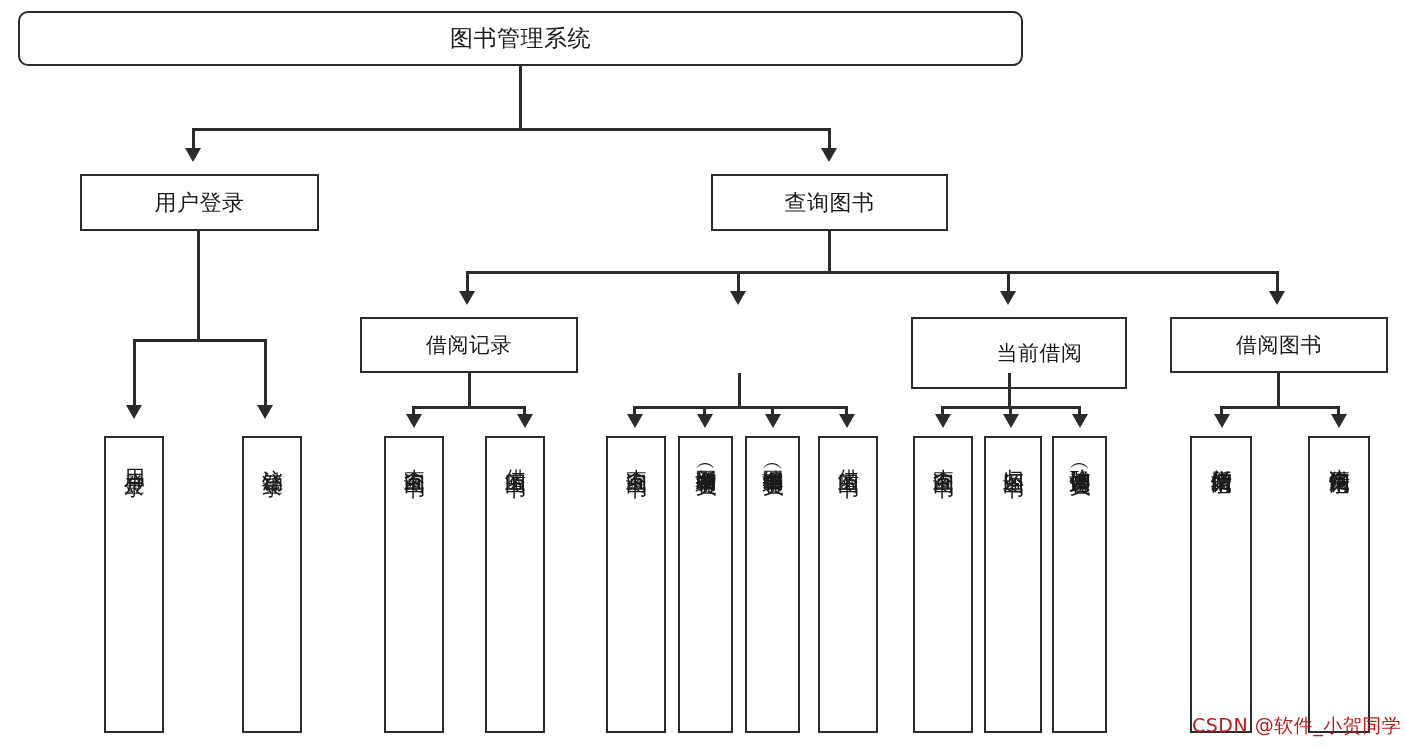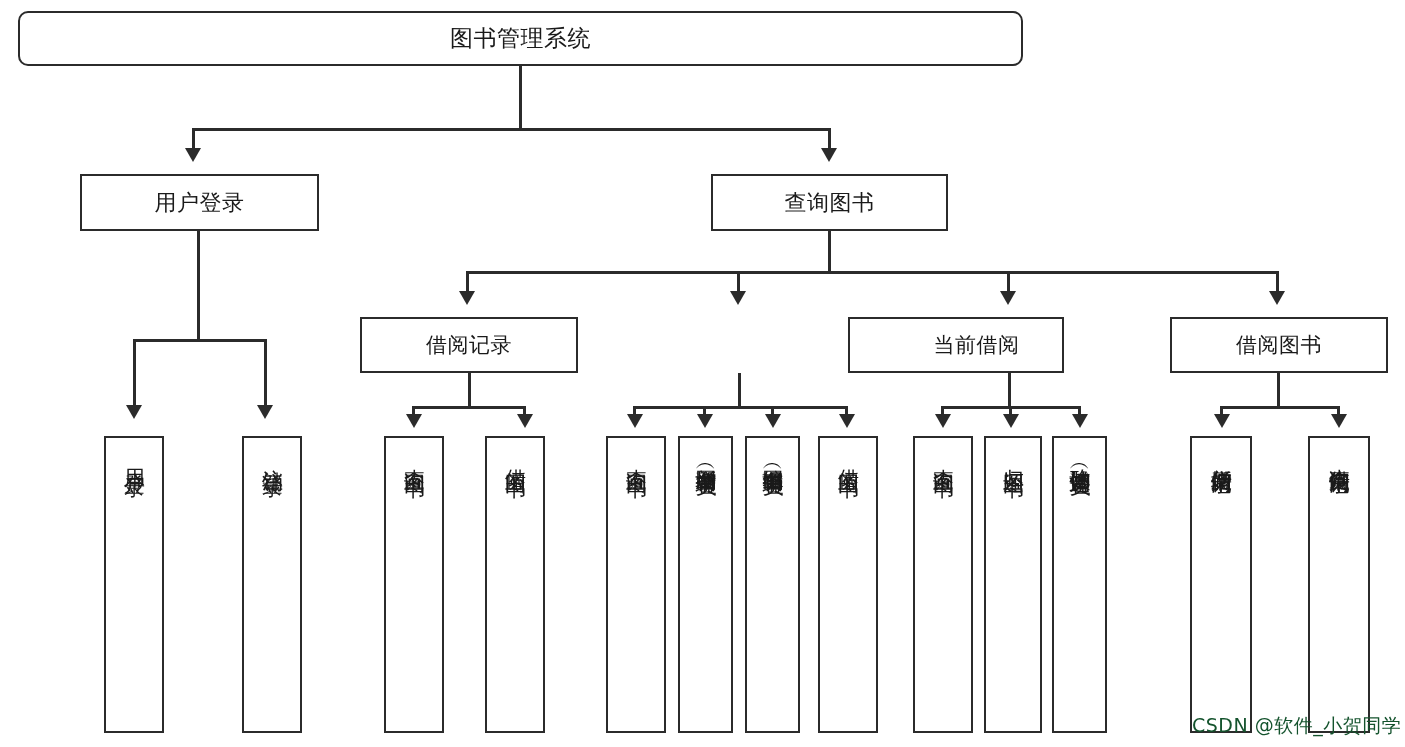--- a/index.html
+++ b/index.html
@@ -77,21 +77,21 @@
     width: 0;
     height: 0;
     border-left: 8px solid transparent;
     border-right: 8px solid transparent;
     border-top: 14px solid #2b2b2b;
   }
 
   
   #watermark {
     position: absolute;
-    color: #14532d;
+    color: #b91c1c;
     font-size: 19px;
     letter-spacing: 0.5px;
     white-space: nowrap;
     pointer-events: none;
   }
 </style>
 </head>
 <body>
 
 <div id="canvas">
@@ -131,21 +131,21 @@
   <div class="edge vline" style="left:737px; top:271px; width:3px; height:24px;"></div>
   <div class="arrow" style="left:730px; top:291px;"></div>
   <div class="edge vline" style="left:1007px; top:271px; width:3px; height:24px;"></div>
   <div class="arrow" style="left:1000px; top:291px;"></div>
   <div class="edge vline" style="left:1276px; top:271px; width:3px; height:24px;"></div>
   <div class="arrow" style="left:1269px; top:291px;"></div>
 
   <div class="node lvl3" style="left:360px; top:317px; width:218px; height:56px;">
     <span class="label">借阅记录</span>
   </div>
-  <div class="node lvl3" style="left:848px; top:317px; width:216px; height:56px;padding-left:41px;">
+  <div class="node lvl3" style="left:911px; top:317px; width:216px; height:72px;padding-left:41px;">
     <span class="label">当前借阅</span>
   </div>
   <div class="node lvl3" style="left:1170px; top:317px; width:218px; height:56px;">
     <span class="label">借阅图书</span>
   </div>
 
   <div class="edge vline" style="left:468px; top:373px; width:3px; height:35px;"></div>
   <div class="edge hline" style="left:412px; top:406px; width:114px; height:3px;"></div>
   <div class="edge vline" style="left:412px; top:406px; width:3px; height:12px;"></div>
   <div class="arrow" style="left:406px; top:414px;"></div>

